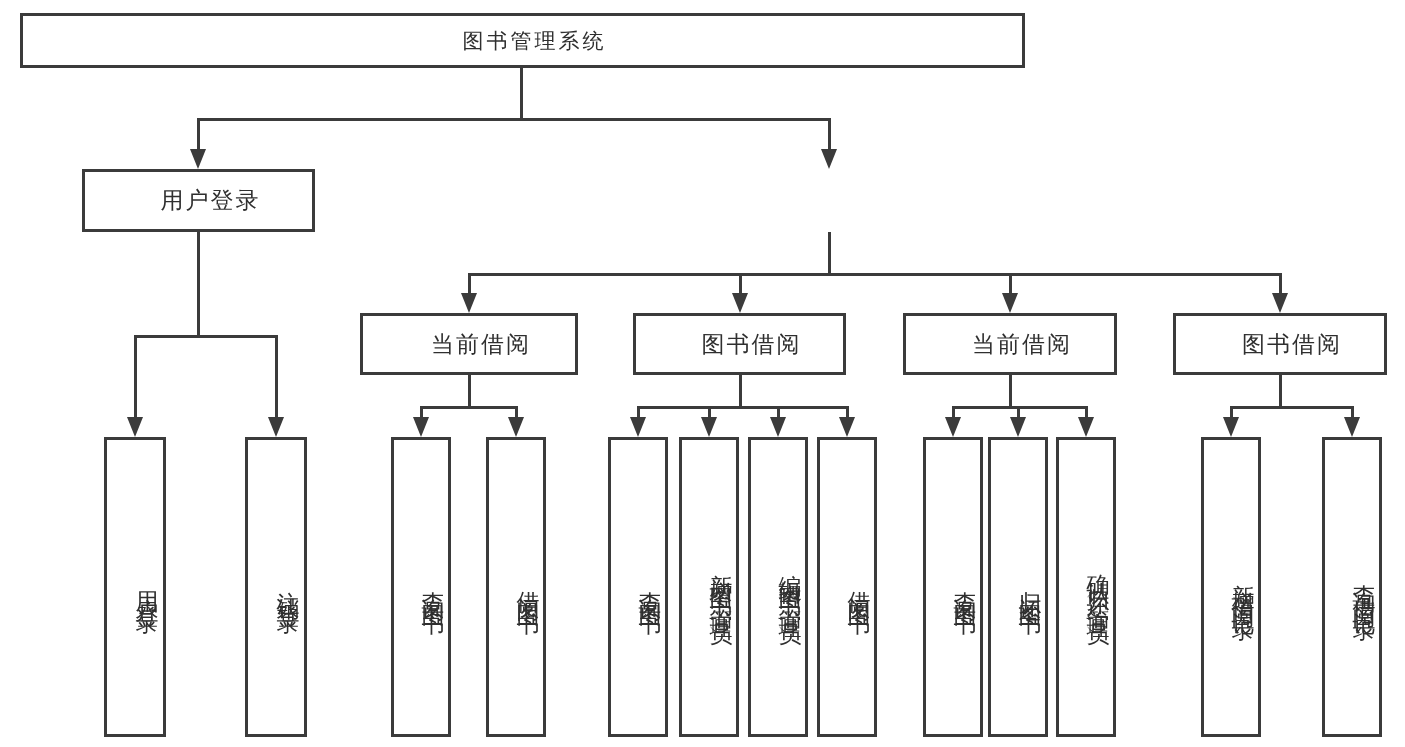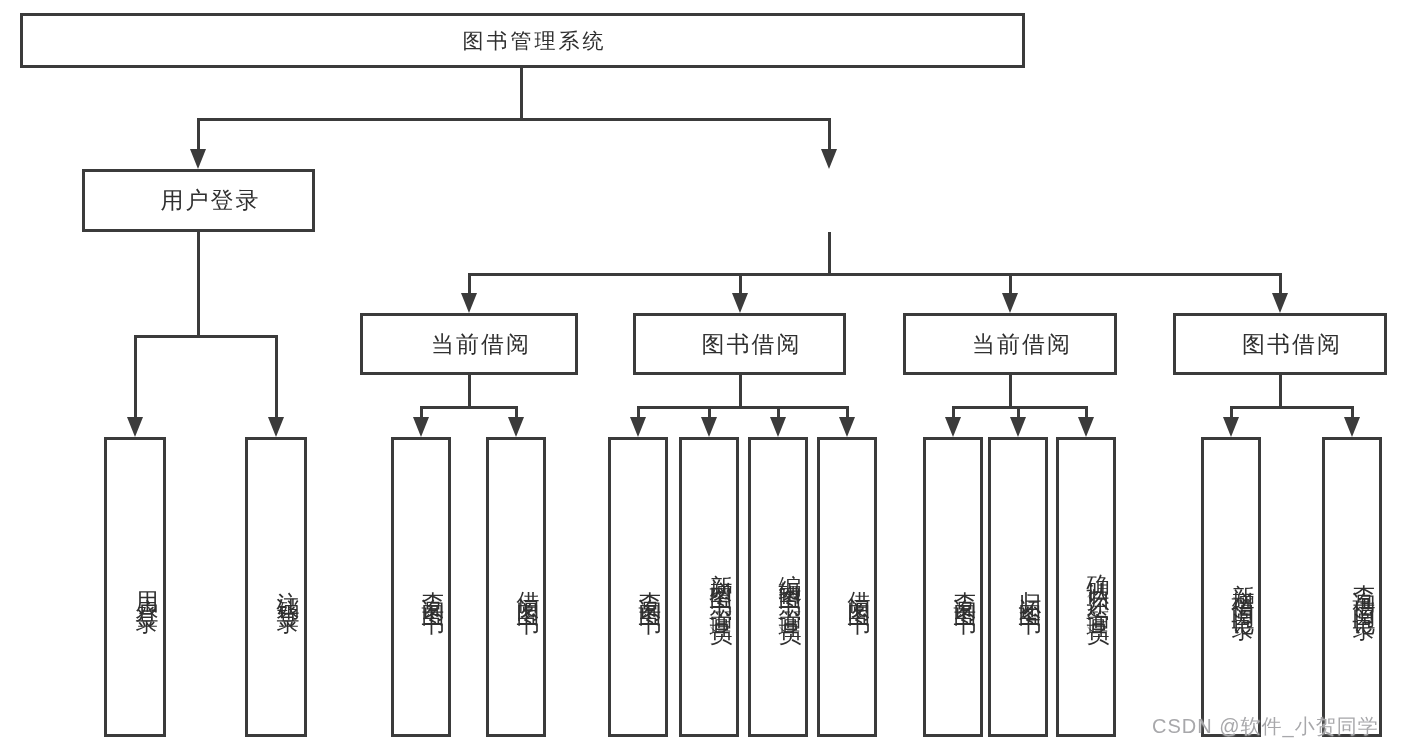--- a/index.html
+++ b/index.html
@@ -116,15 +116,14 @@
   <div class="box v" style="left:748px;top:437px;width:60px;height:300px">编辑图书（管理员）</div>
   <div class="box v" style="left:817px;top:437px;width:60px;height:300px">借阅图书</div>
 
   <div class="box v" style="left:923px;top:437px;width:60px;height:300px">查询图书</div>
   <div class="box v" style="left:988px;top:437px;width:60px;height:300px">归还图书</div>
   <div class="box v" style="left:1056px;top:437px;width:60px;height:300px">确认归还（管理员）</div>
 
   <div class="box v" style="left:1201px;top:437px;width:60px;height:300px">新增借阅记录</div>
   <div class="box v" style="left:1322px;top:437px;width:60px;height:300px">查询借阅记录</div>
 
-  <div class="watermark">CSDN @软件_小贺同学</div>
 
 </div>
 
 </body></html>

